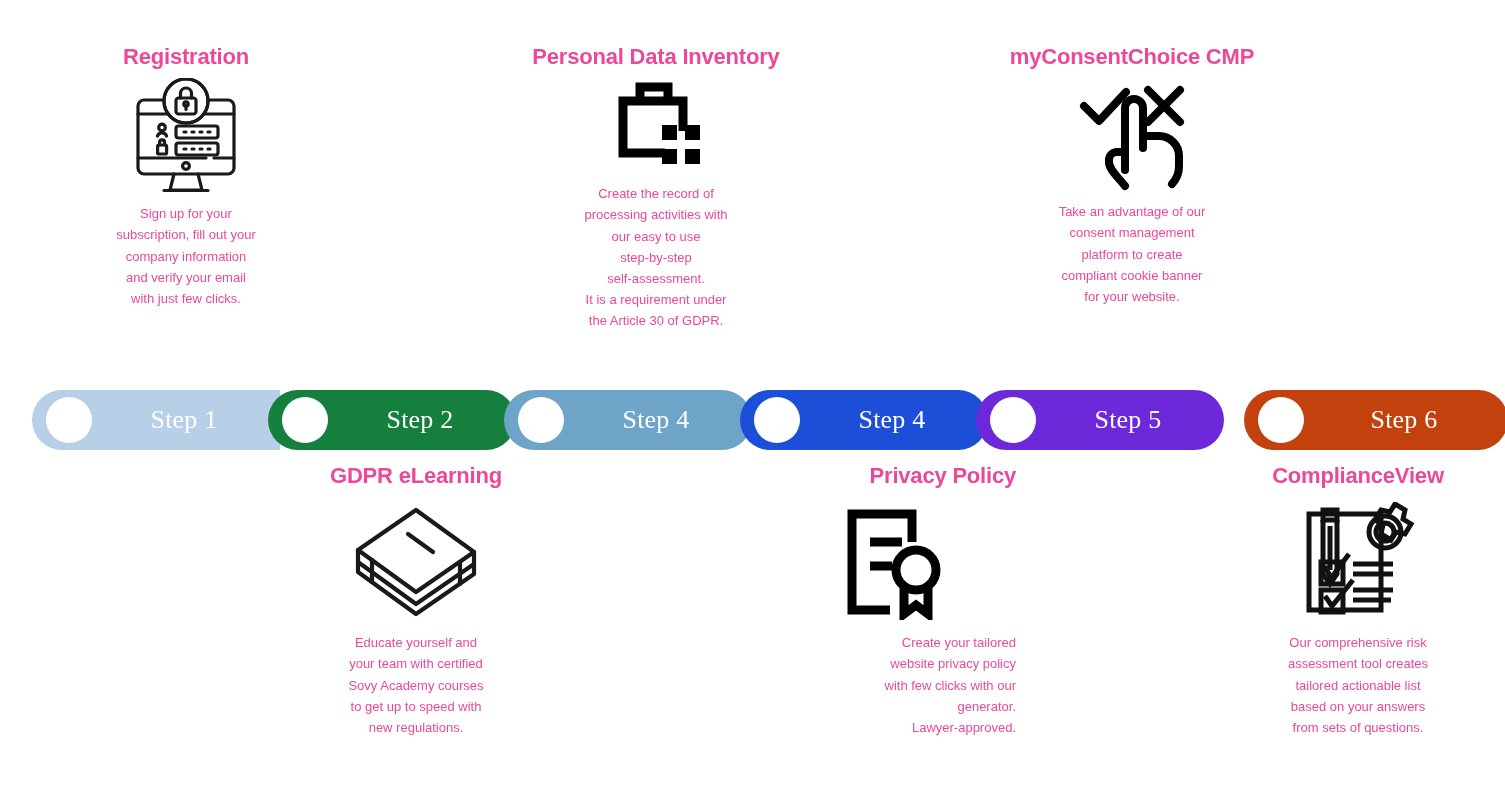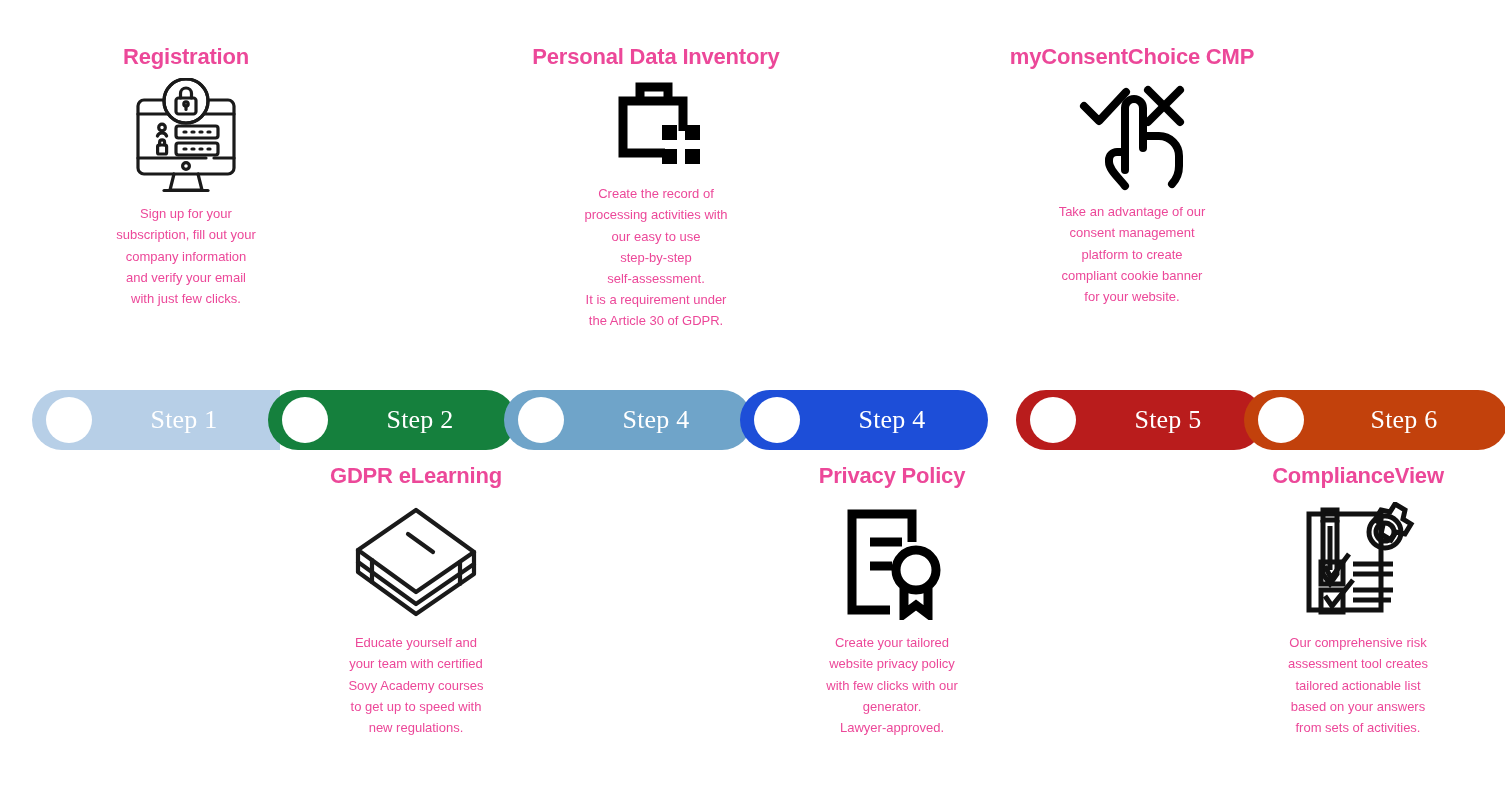--- a/index.html
+++ b/index.html
@@ -56,21 +56,21 @@
 
   
   .row-bottom .card-desc { margin-top: 6px; }
 
   
   #card-registration      { left: 62px;   top: 44px; }
   #card-pdi               { left: 532px;  top: 44px; }
   #card-cmp               { left: 1008px; top: 44px; }
 
   #card-elearning         { left: 292px;  top: 463px; }
-  #card-privacy           { left: 768px;  top: 463px; }
+  #card-privacy           { left: 768px;  top: 463px; text-align: right; }
   #card-compliance        { left: 1234px; top: 463px; }
 
   
   #stepbar {
     position: absolute;
     left: 32px;
     top: 390px;
     width: 1444px;
     height: 60px;
   }
@@ -204,21 +204,21 @@
     <div class="seg" id="seg3" style="left: 472px; width: 248px; border-radius: 30px; background: rgb(111, 164, 201);">
       <div class="knob" style="left: 14px; background: rgb(255, 255, 255);"></div>
       <span class="seg-label">Step 4</span>
     </div>
 
     <div class="seg" id="seg4" style="left: 708px; width: 248px; border-radius: 30px; background: #1d4ed8;">
       <div class="knob" style="left: 14px; background: rgb(255, 255, 255);"></div>
       <span class="seg-label">Step 4</span>
     </div>
 
-    <div class="seg" id="seg5" style="left: 984px; width: 248px; border-radius: 30px; background: #b91c1c;">
+    <div class="seg" id="seg5" style="left: 944px; width: 248px; border-radius: 30px; background: #6d28d9;">
       <div class="knob" style="left: 14px; background: rgb(255, 255, 255);"></div>
       <span class="seg-label">Step 5</span>
     </div>
 
     <div class="seg" id="seg6" style="left: 1212px; width: 264px; border-radius: 30px; background: #c2410c;">
       <div class="knob" style="left: 14px; background: rgb(255, 255, 255);"></div>
       <span class="seg-label">Step 6</span>
     </div>
 
   </div>
@@ -285,16 +285,16 @@
           <path d="M0 -34 l9 2 l5 -8 l10 6 l-2 9 l8 5 l-6 10 l-9 -2 l-5 8 l-10 -6 l2 -9 l-8 -5 z" transform="rotate(0)" fill="none" stroke-width="5"></path>
           <circle cx="4" cy="-12" r="16"></circle>
           <circle cx="4" cy="-12" r="9"></circle>
         </g>
       </svg>
     </div>
     <div class="card-desc" style="white-space: pre-line;">Our comprehensive risk
 assessment tool creates
 tailored actionable list
 based on your answers
-from sets of activities.</div>
+from sets of questions.</div>
   </div>
 
 </div>
 
 </body></html>

